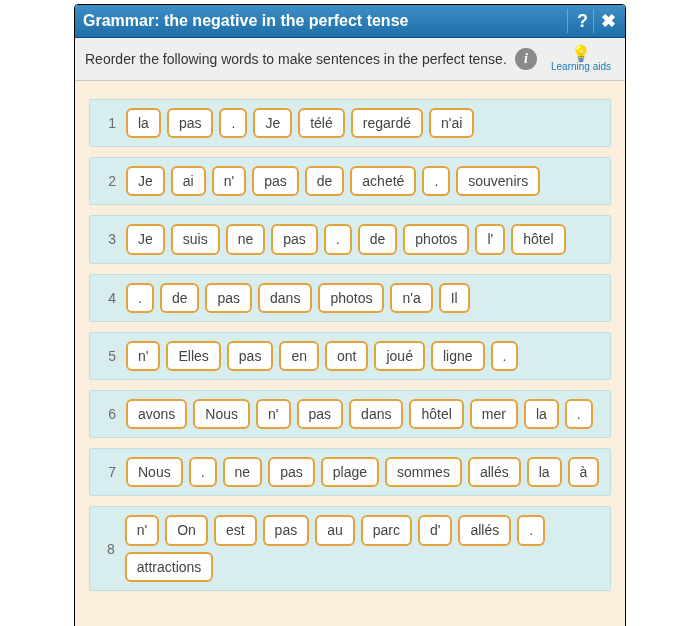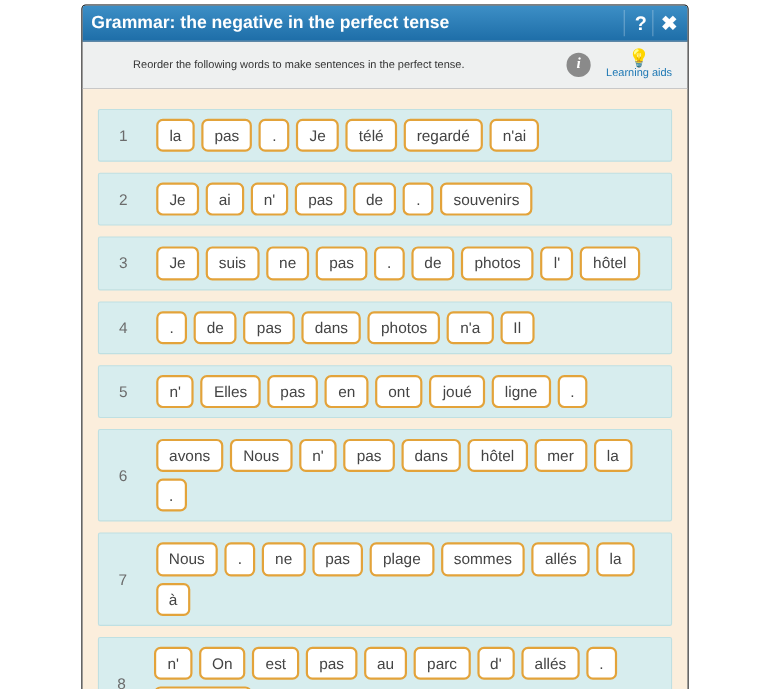--- a/index.html
+++ b/index.html
@@ -47,23 +47,22 @@
   }
   .instrbar {
     background: #eef0f0;
     border-bottom: 1px solid #c8c8c8;
     display: flex;
     align-items: center;
     padding: 8px 10px;
   }
   .instrbar .instr {
     flex: 1;
-    font-size: 10px;
+    font-size: 14px;
     color: #333;
-    margin-left: 36px;
   }
   .info-icon {
     width: 22px;
     height: 22px;
     border-radius: 50%;
     background: #8a8a8a;
     color: #fff;
     font-style: italic;
     font-family: Georgia, serif;
     font-weight: bold;
@@ -104,21 +103,20 @@
   .qnum {
     width: 16px;
     color: #6b6b6b;
     font-size: 14px;
     text-align: right;
   }
   .tokens {
     display: flex;
     flex-wrap: wrap;
     gap: 6px;
-    margin-left: 16px;
   }
   .token {
     background: #fff;
     border: 2px solid #e3a33a;
     border-radius: 6px;
     padding: 4px 10px;
     min-width: 18px;
     text-align: center;
     font-size: 14px;
     color: #444;
@@ -163,20 +161,21 @@
     </div>
 
     <div class="qrow">
       <div class="qnum">2</div>
       <div class="tokens">
         <div class="token">Je</div>
         <div class="token">ai</div>
         <div class="token">n'</div>
         <div class="token">pas</div>
         <div class="token">de</div>
+        <div class="token">acheté</div>
         <div class="token">.</div>
         <div class="token">souvenirs</div>
       </div>
     </div>
 
     <div class="qrow">
       <div class="qnum">3</div>
       <div class="tokens">
         <div class="token">Je</div>
         <div class="token">suis</div>

